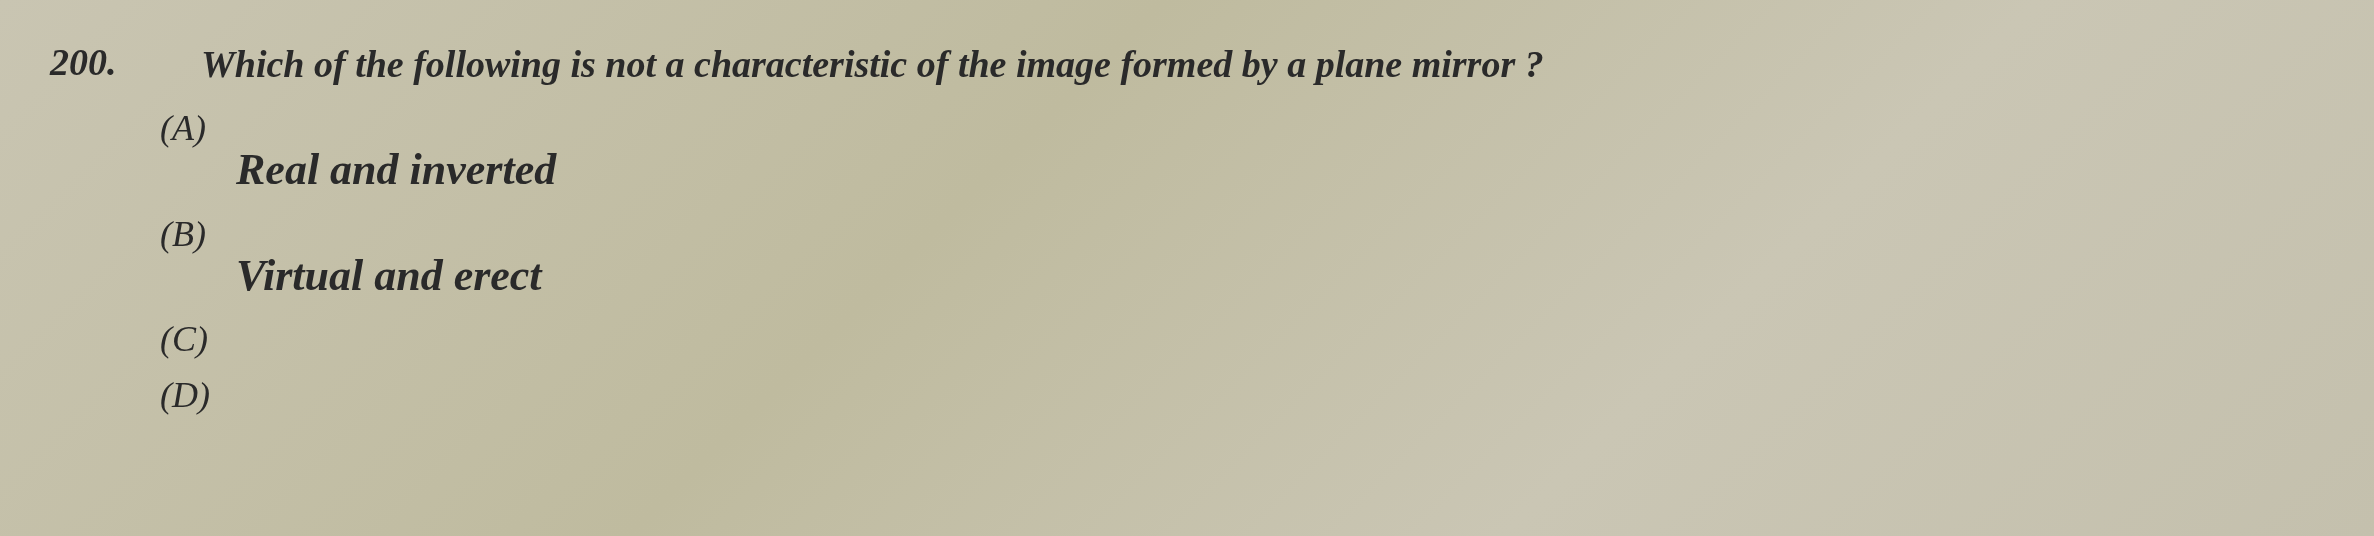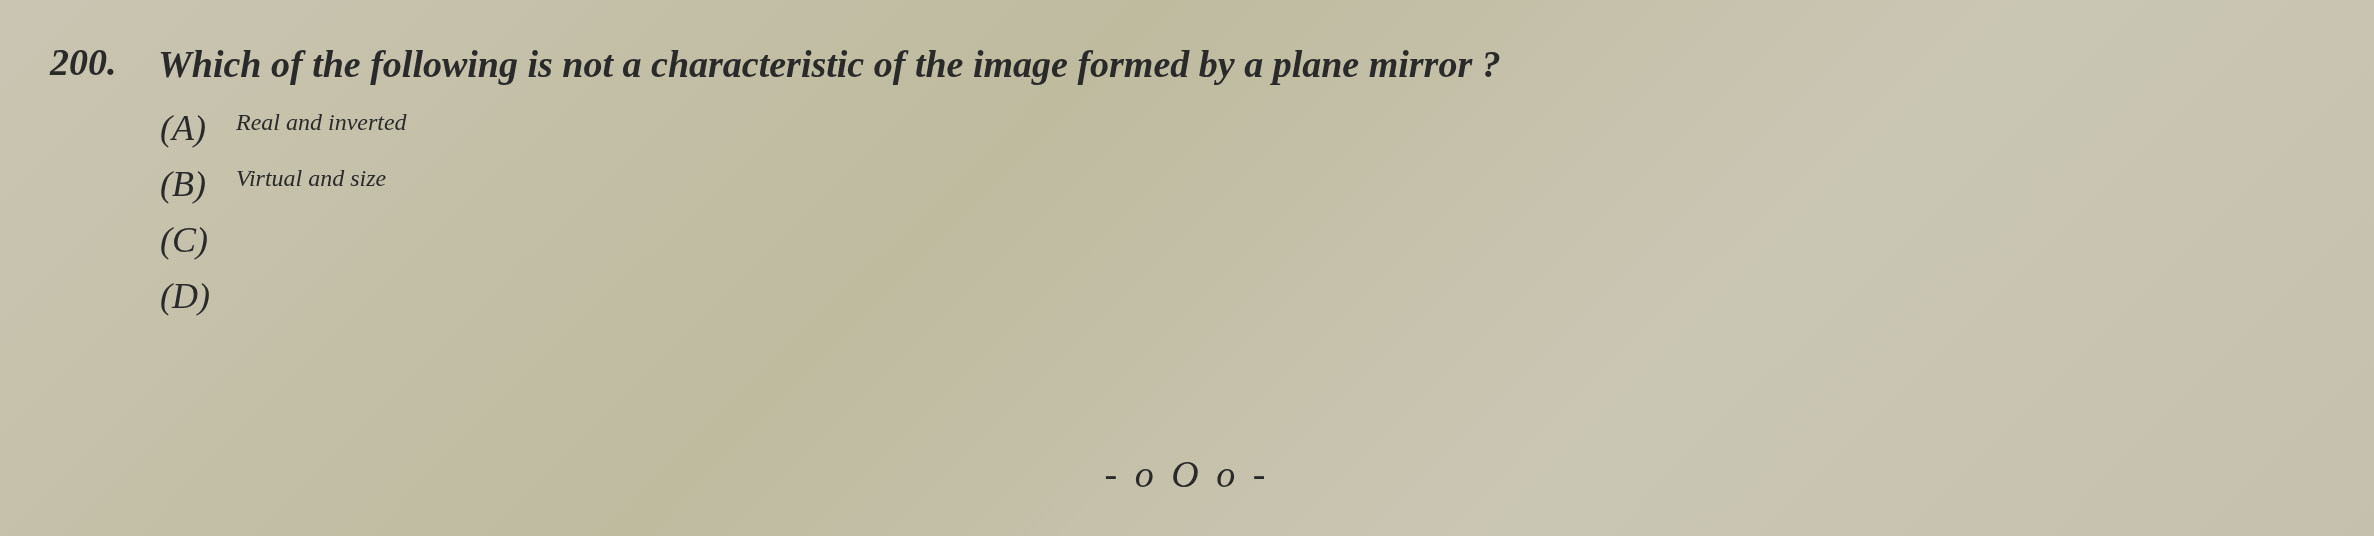--- a/index.html
+++ b/index.html
@@ -26,37 +26,39 @@
     }
 
     .question-block {
       margin-top: 10px;
     }
 
     .question-header {
       display: flex;
       align-items: flex-start;
       margin-bottom: 18px;
+      gap: 28px;
     }
 
     .question-number {
       font-size: 38px;
       font-weight: bold;
       color: #2a2a2a;
       margin-right: 18px;
       font-style: italic;
       min-width: 90px;
     }
 
     .question-text {
       font-size: 38px;
       font-weight: bold;
       color: #2a2a2a;
       font-style: italic;
       line-height: 1.3;
+      margin-left: 15px;
     }
 
     .options-block {
       padding-left: 110px;
       display: flex;
       flex-direction: column;
       gap: 14px;
     }
 
     .option-row {
@@ -67,25 +69,26 @@
 
     .option-label {
       font-size: 36px;
       font-weight: normal;
       color: #2a2a2a;
       font-style: italic;
       min-width: 60px;
     }
 
     .option-text {
-      font-size: 24px;
-      font-weight: normal;
+      font-size: 44px;
+      font-weight: bold;
       color: #2a2a2a;
       font-style: italic;
       line-height: 1.3;
+      margin-top: 34px;
     }
 
     .footer-decoration {
       position: absolute;
       bottom: 40px;
       left: 50%;
       transform: translateX(-50%);
       font-size: 38px;
       color: #2a2a2a;
       font-style: italic;
@@ -101,25 +104,24 @@
       <span class="question-number">200.</span>
       <span class="question-text">Which of the following is not a characteristic of the image formed by a plane mirror ?</span>
     </div>
     <div class="options-block">
       <div class="option-row">
         <span class="option-label">(A)</span>
         <span class="option-text">Real and inverted</span>
       </div>
       <div class="option-row">
         <span class="option-label">(B)</span>
-        <span class="option-text">Virtual and size</span>
+        <span class="option-text">Virtual and erect</span>
       </div>
       <div class="option-row">
         <span class="option-label">(C)</span>
       </div>
       <div class="option-row">
         <span class="option-label">(D)</span>
       </div>
     </div>
   </div>
 
-  <div class="footer-decoration">- o O o -</div>
 </div>
 
 </body></html>

